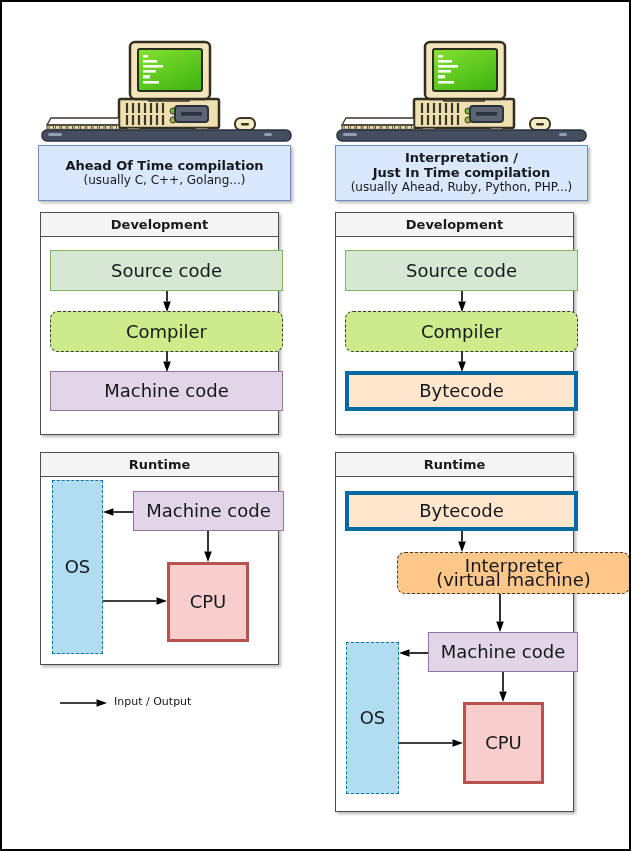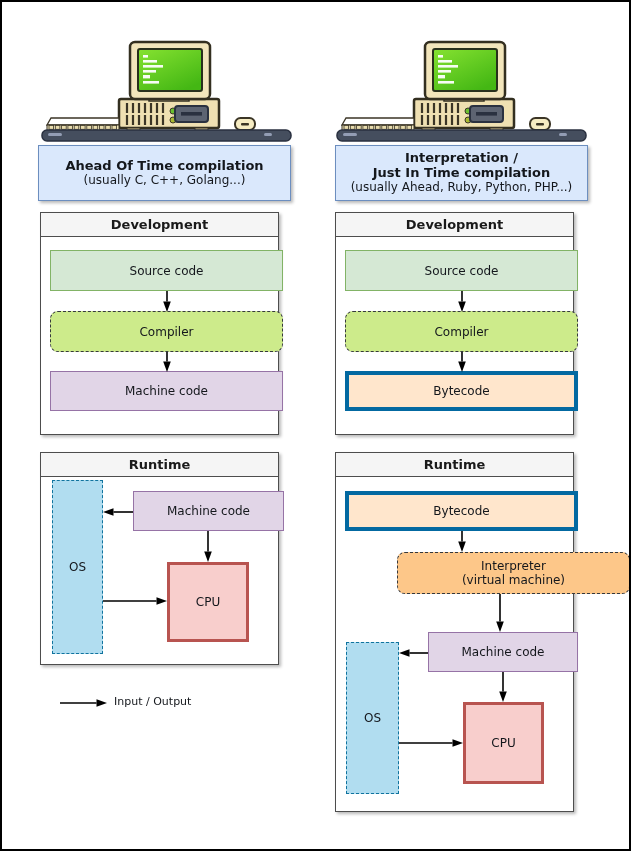--- a/index.html
+++ b/index.html
@@ -26,21 +26,21 @@
     border:1px solid #4d4d4d; box-shadow:2px 2px 3px rgba(0,0,0,0.28);
   }
   .panel-header {
     height:24px; background:#f5f5f5; border-bottom:1px solid #4d4d4d;
     font-weight:bold; font-size:13px; color:#1a1a1a;
     display:flex; align-items:center; justify-content:center;
   }
   .node {
     position:absolute; display:flex; flex-direction:column;
     align-items:center; justify-content:center;
-    font-size:12px; line-height:14px; text-align:center; color:#14171c;
+    font-size:18px; line-height:14px; text-align:center; color:#14171c;
   }
   .n-green  { background:#d5e8d4; border:1px solid #82b366; }
   .n-lime   { background:#cdeb8b; border:1.3px dashed #36393d; border-radius:8px; }
   .n-purple { background:#e1d5e7; border:1px solid #9673a6; }
   .n-orange-light { background:#ffe6cc; border:4px solid #0369a1; }
   .n-orange { background:#fdc789; border:1.3px dashed #36393d; border-radius:8px; }
   .n-cyan   { background:#b1ddf0; border:1.3px dashed #10739e; }
   .n-red    { background:#f8cecc; border:3px solid #b85450; }
 
   .legend-label { position:absolute; font-size:11px; color:#14171c; }

